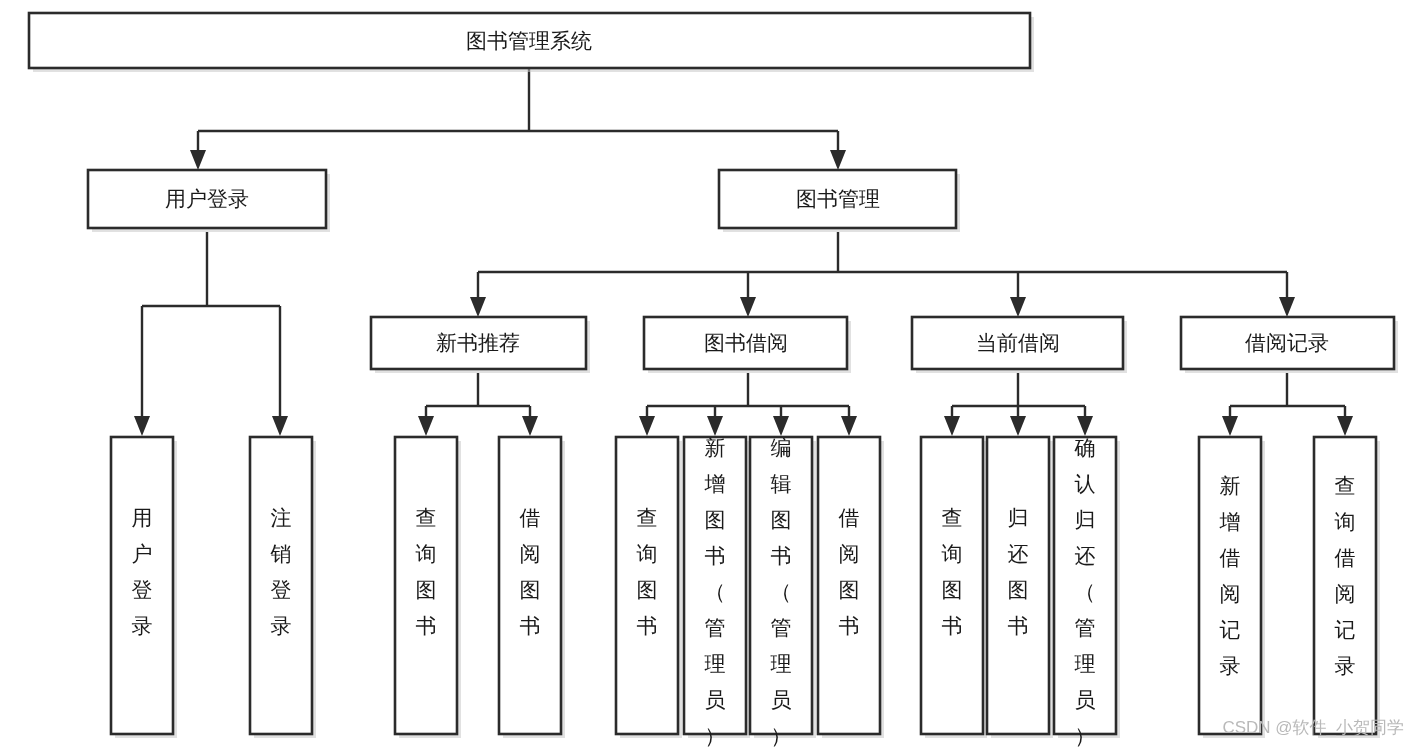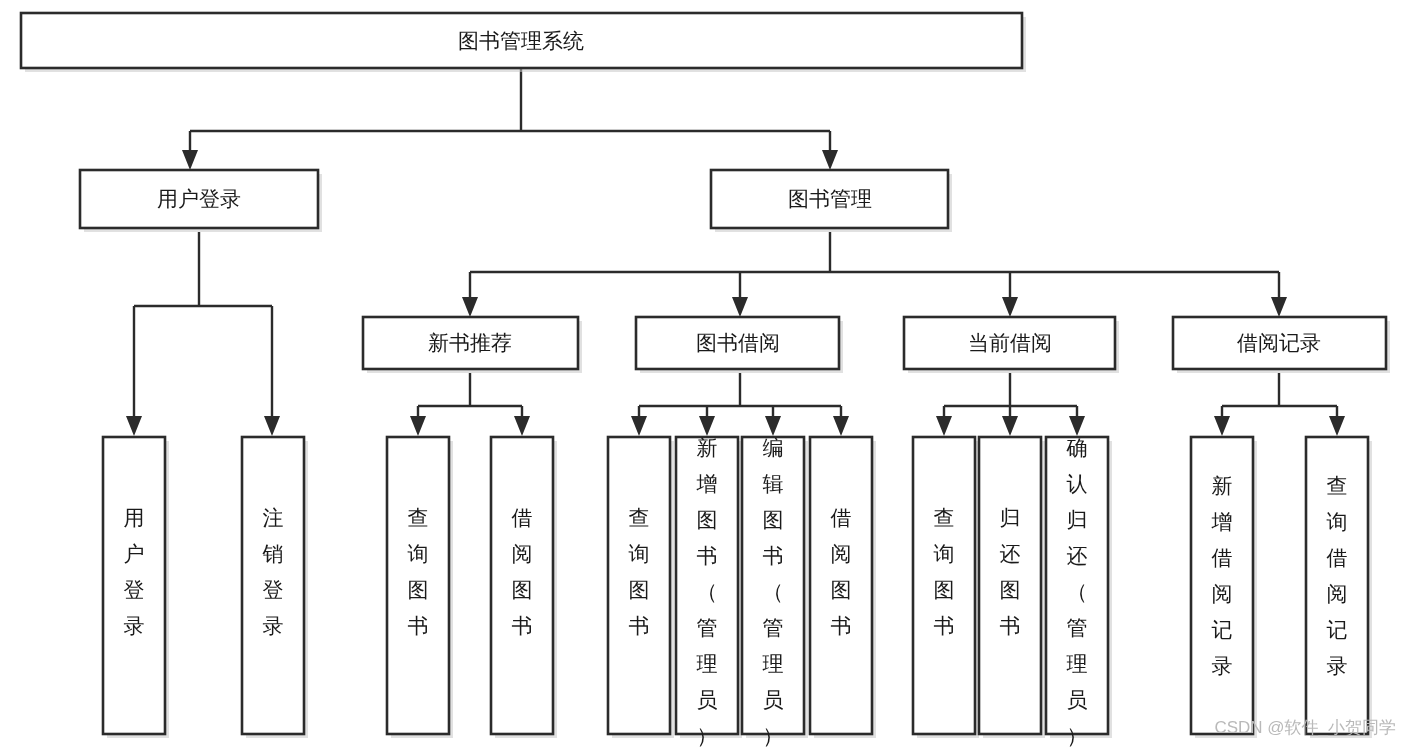--- a/index.html
+++ b/index.html
@@ -9,21 +9,21 @@
   }
   body {
     width: 1405px;
     height: 747px;
     font-family: "Liberation Sans", "DejaVu Sans", sans-serif;
     overflow: hidden;
     position: relative;
   }
   #diagram-root {
     position: absolute;
-    left: 0; top: 0;
+    left: 8px; top: 0;
     width: 1165px;
     height: 747px;
     text-decoration: underline;
   }
   svg.diagram {
     display: block;
     width: 1405px;
     height: 747px;
   }
   .node-rect {

